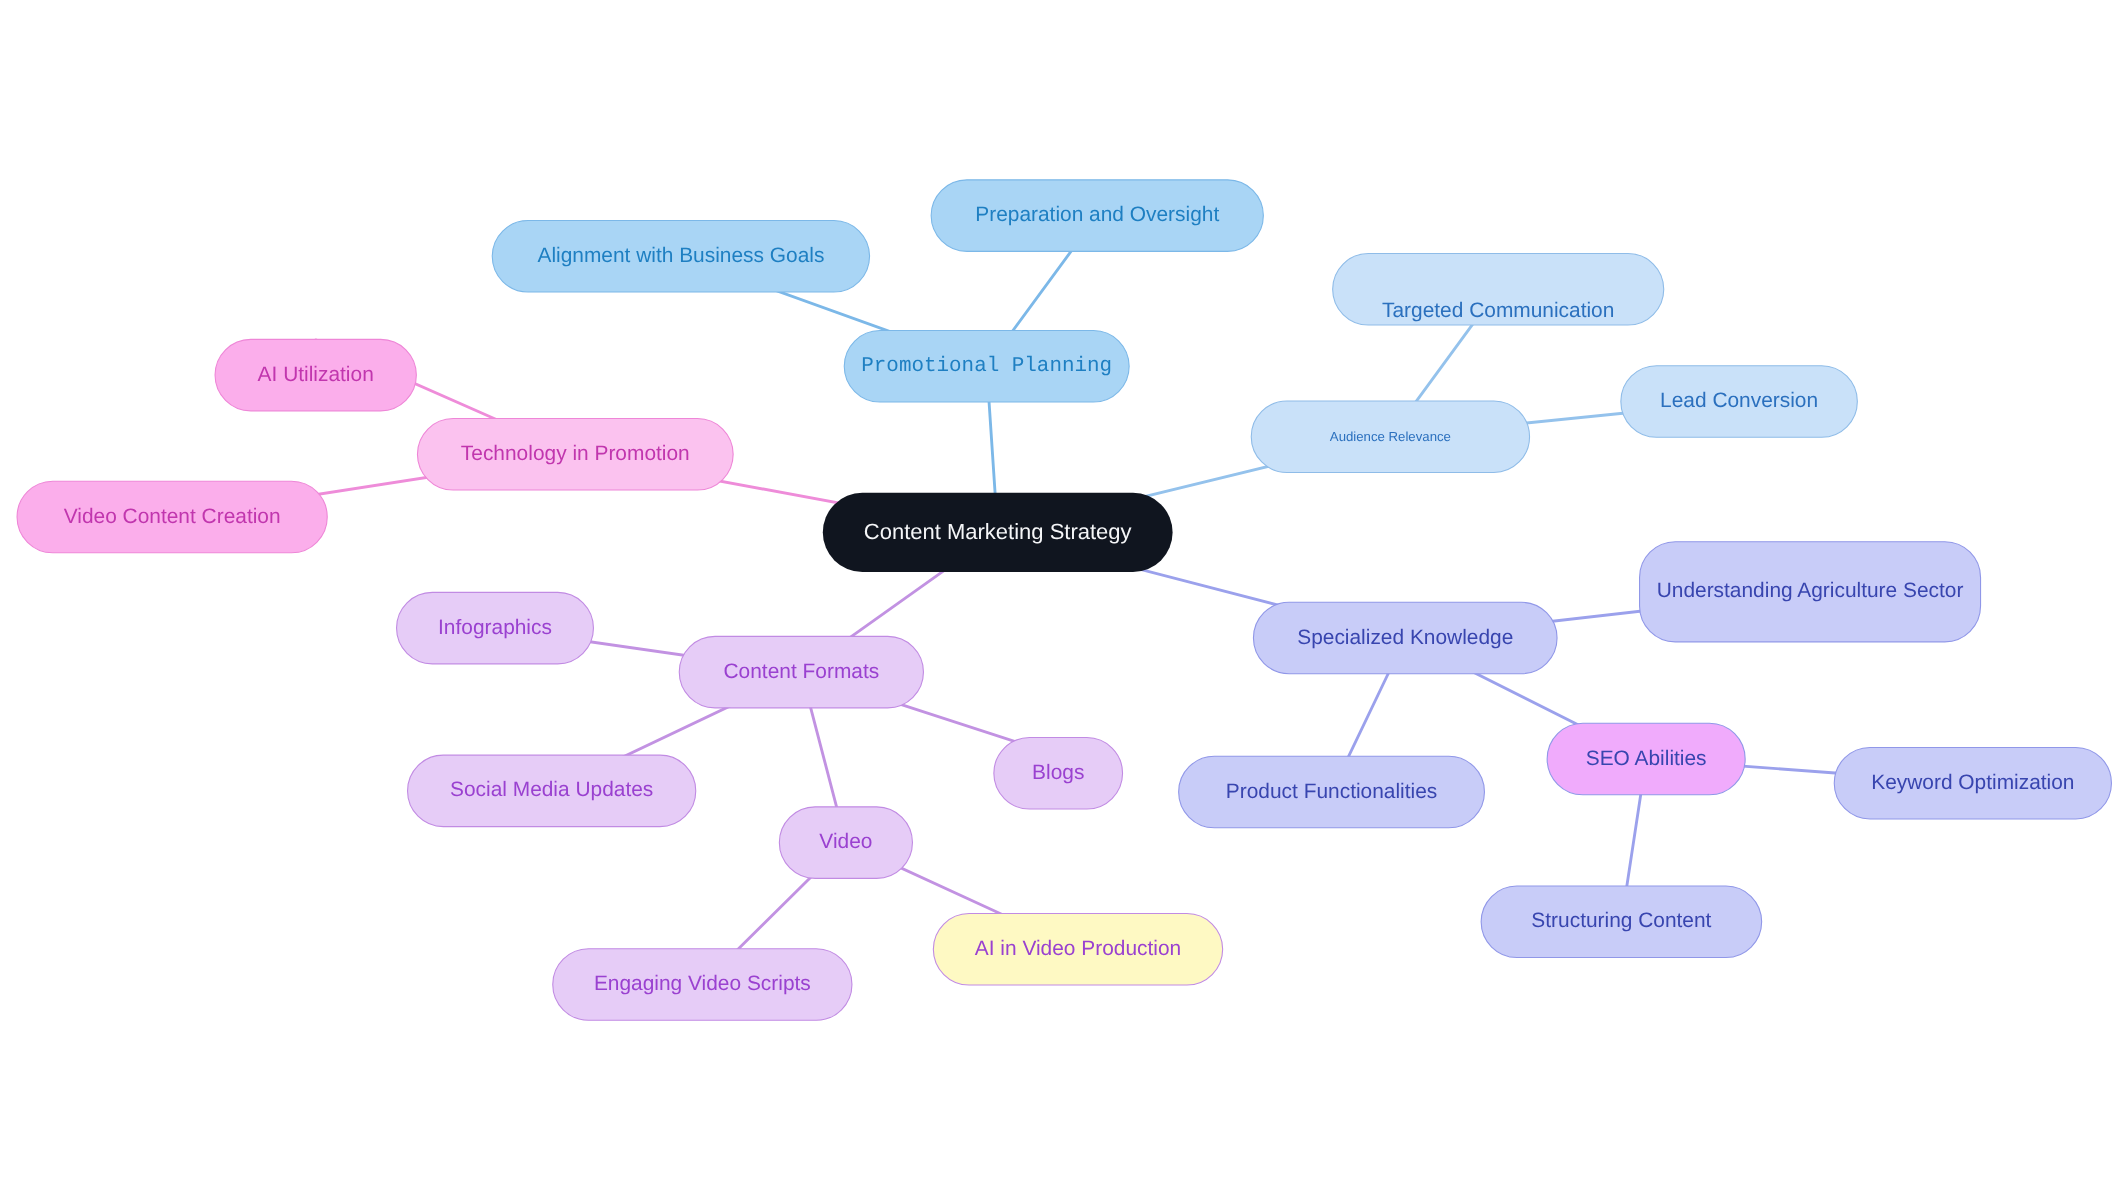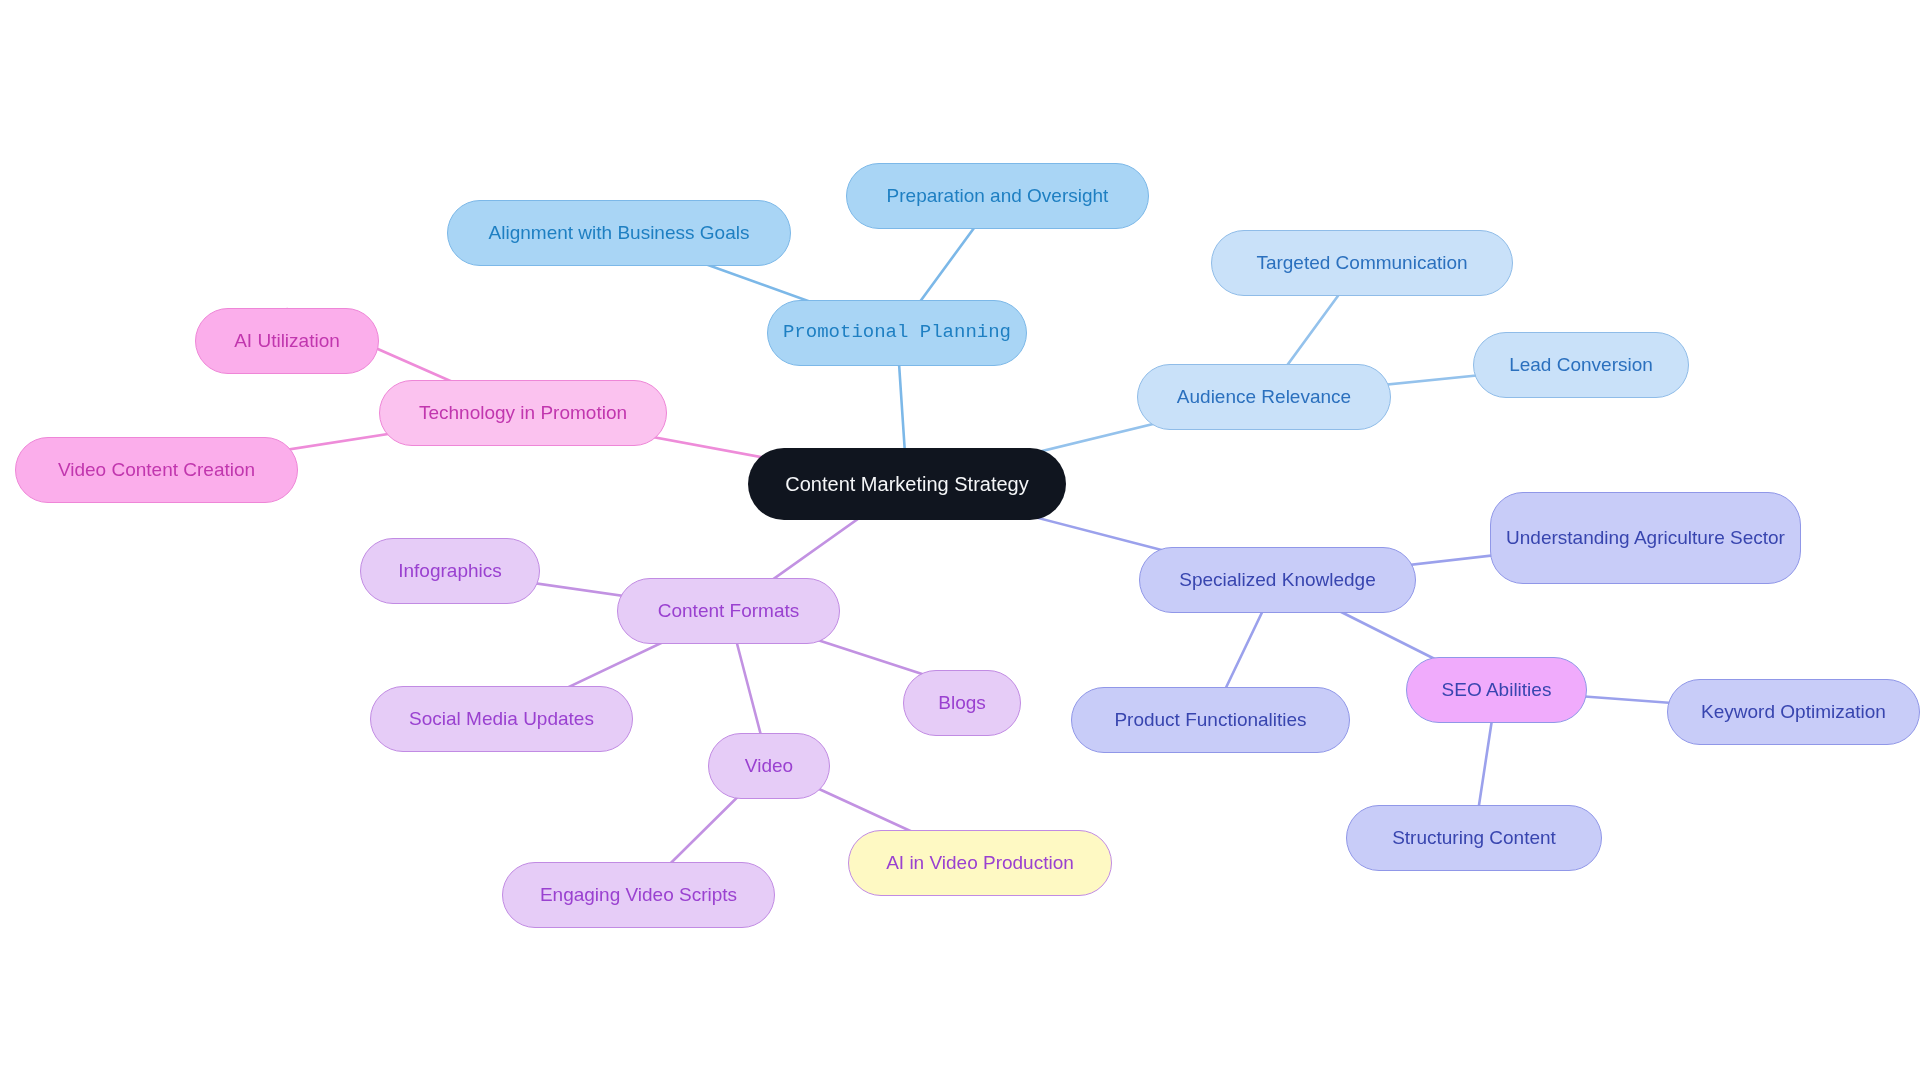--- a/index.html
+++ b/index.html
@@ -70,24 +70,24 @@
     </div>
     <div class="node" style="left: 767px; top: 300px; width: 260px; height: 66px; background: rgb(169, 213, 245); border-color: rgb(124, 184, 232); color: rgb(30, 127, 194); font-size: 19px; font-family: Liberation Mono, monospace;">
       <span>Promotional Planning</span>
     </div>
     <div class="node" style="left: 846px; top: 163px; width: 303px; height: 66px; background: rgb(169, 213, 245); border-color: rgb(124, 184, 232); color: rgb(30, 127, 194); font-size: 19px;">
       <span>Preparation and Oversight</span>
     </div>
     <div class="node" style="left: 447px; top: 200px; width: 344px; height: 66px; background: rgb(169, 213, 245); border-color: rgb(124, 184, 232); color: rgb(30, 127, 194); font-size: 19px;">
       <span>Alignment with Business Goals</span>
     </div>
-    <div class="node" style="left: 1137px; top: 364px; width: 254px; height: 66px; background: rgb(201, 225, 249); border-color: rgb(143, 188, 232); color: rgb(43, 112, 190); font-size: 19px; justify-content: center;">
+    <div class="node" style="left: 1137px; top: 364px; width: 254px; height: 66px; background: rgb(201, 225, 249); border-color: rgb(143, 188, 232); color: rgb(43, 112, 190); font-size: 12px; justify-content: center;">
       <span>Audience Relevance</span>
     </div>
-    <div class="node" style="left: 1211px; top: 230px; width: 302px; height: 66px; background: rgb(201, 225, 249); border-color: rgb(143, 188, 232); color: rgb(43, 112, 190); font-size: 19px;">
+    <div class="node" style="left: 1211px; top: 230px; width: 302px; height: 66px; background: rgb(201, 225, 249); border-color: rgb(143, 188, 232); color: rgb(43, 112, 190); font-size: 19px; align-items: flex-end;">
       <span>Targeted Communication</span>
     </div>
     <div class="node" style="left: 1473px; top: 332px; width: 216px; height: 66px; background: rgb(201, 225, 249); border-color: rgb(143, 188, 232); color: rgb(43, 112, 190); font-size: 19px;">
       <span>Lead Conversion</span>
     </div>
     <div class="node" style="left: 379px; top: 380px; width: 288px; height: 66px; background: rgb(251, 194, 239); border-color: rgb(238, 134, 215); color: rgb(193, 54, 174); font-size: 19px;">
       <span>Technology in Promotion</span>
     </div>
     <div class="node" style="left: 195px; top: 276px; width: 184px; height: 66px; background: rgb(251, 174, 235); border-color: rgb(238, 134, 215); color: rgb(193, 54, 174); font-size: 19px; margin-top: 32px;">
       <span>AI Utilization</span>

